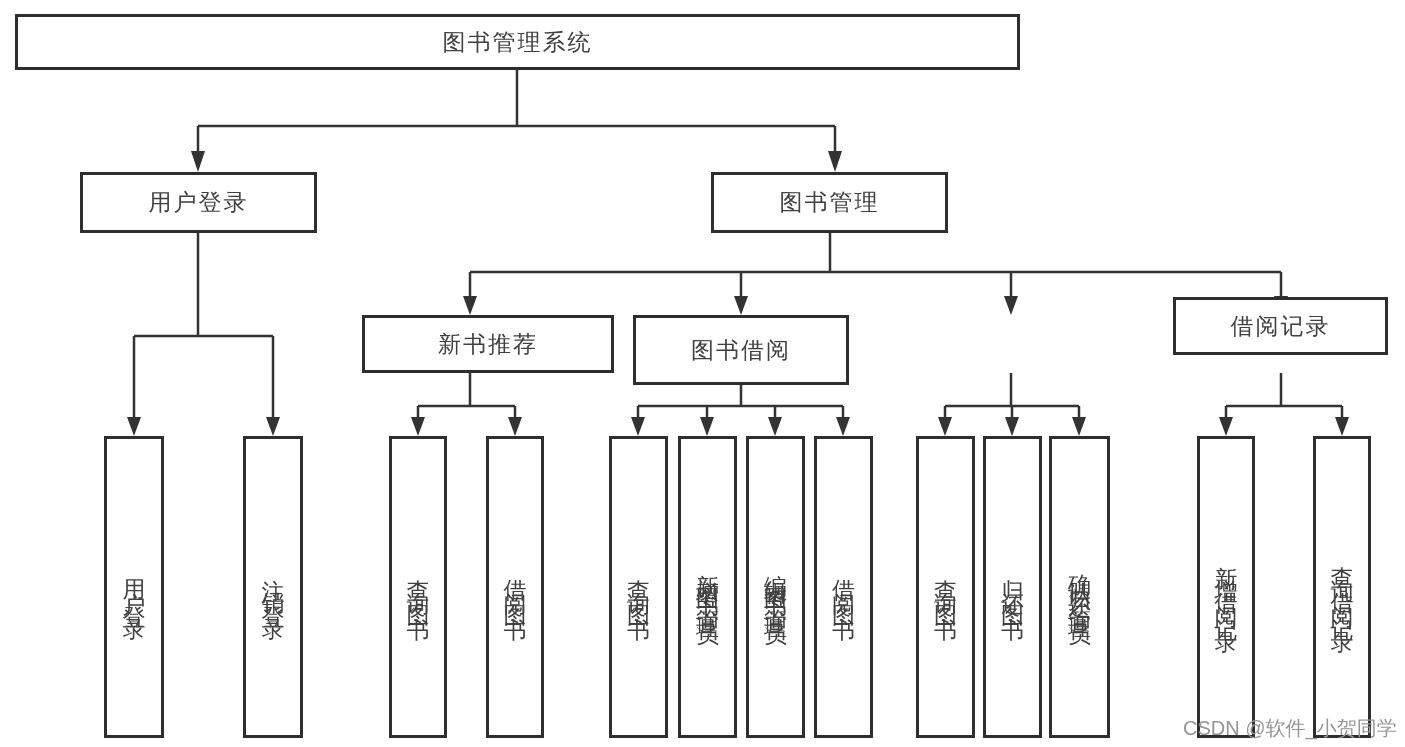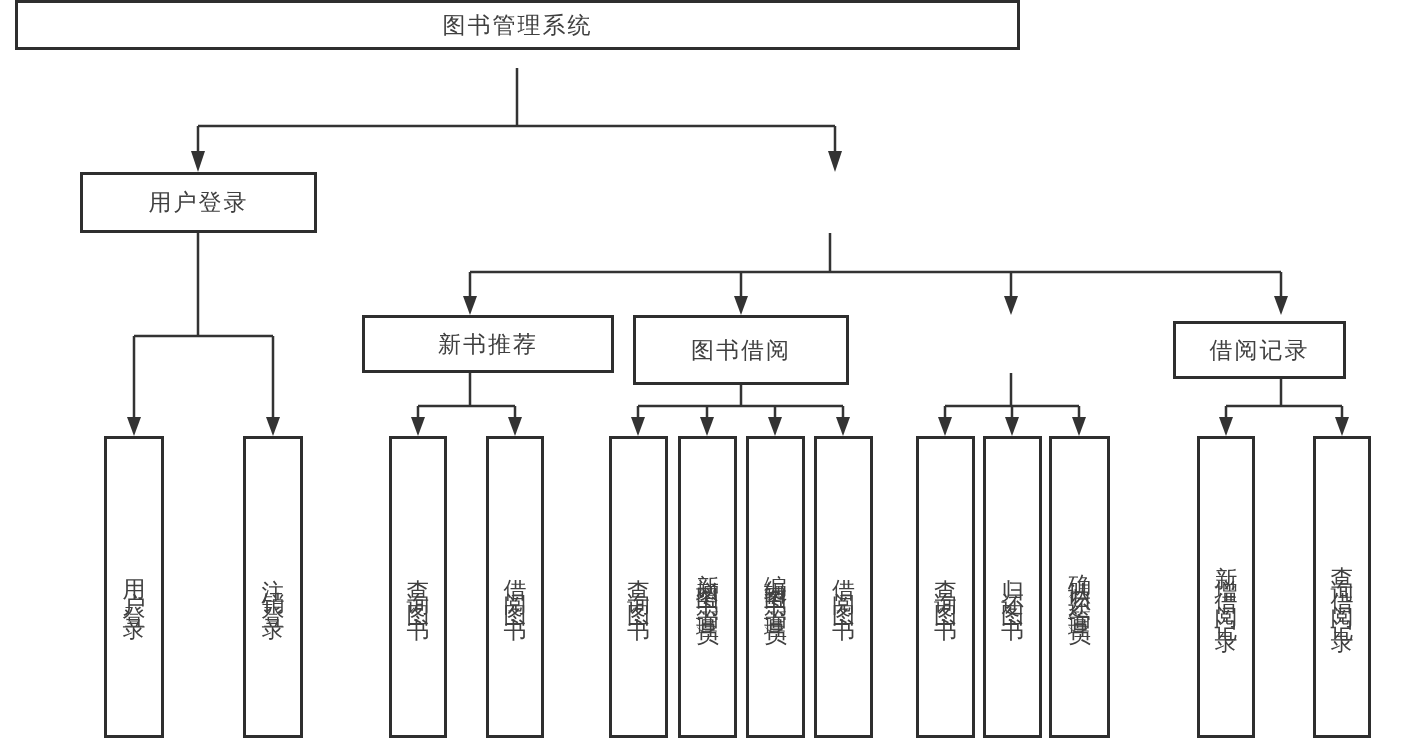--- a/index.html
+++ b/index.html
@@ -21,27 +21,27 @@
     border: 3px solid #2e2e2e;
     display: flex;
     align-items: center;
     justify-content: center;
     font-size: 23px;
     letter-spacing: 2px;
     color: #404040;
   }
 
   
-  .n-root  { left: 15px;   top: 0;  width: 1005px; height: 50px; }
+  .n-root  { left: 15px;   top: 14px;  width: 1005px; height: 56px; }
   .n-login { left: 80px;   top: 172px; width: 237px;  height: 61px; }
   .n-mgmt  { left: 711px;  top: 172px; width: 237px;  height: 61px; }
   .n-rec   { left: 362px;  top: 315px; width: 252px;  height: 58px; }
   .n-bor   { left: 633px;  top: 315px; width: 216px;  height: 70px; }
   .n-cur   { left: 903px;  top: 315px; width: 216px;  height: 58px; }
-  .n-hist  { left: 1173px; top: 321px; width: 173px;  height: 58px; }
+  .n-hist  { left: 1173px; top: 297px; width: 215px;  height: 58px; }
 
   
   .leaf { letter-spacing: 0; }
   .leaf span {
     writing-mode: vertical-rl;
     text-orientation: mixed;
     letter-spacing: 13px;
     font-size: 23px;
     line-height: 1;
     white-space: nowrap;
@@ -120,20 +120,21 @@
       <polygon points="1072,417 1086,417 1079,436"></polygon>
 
       <polygon points="1219,417 1233,417 1226,436"></polygon>
       <polygon points="1335,417 1349,417 1342,436"></polygon>
     </g>
   </svg>
 
   <div class="node n-root">图书管理系统</div>
 
   <div class="node n-login">用户登录</div>
+  <div class="node n-mgmt">图书管理</div>
 
   <div class="node n-rec">新书推荐</div>
   <div class="node n-bor">图书借阅</div>
   <div class="node n-hist">借阅记录</div>
 
   <div class="node leaf l-1">
     <span>用户登录</span>
   </div>
   <div class="node leaf l-2">
     <span>注销登录</span>
@@ -169,13 +170,14 @@
     <span>确认归还（管理员）</span>
   </div>
 
   <div class="node leaf l-12">
     <span>新增借阅记录</span>
   </div>
   <div class="node leaf l-13">
     <span>查询借阅记录</span>
   </div>
 
+  <div class="watermark">CSDN @软件_小贺同学</div>
 </div>
 
 </body></html>

